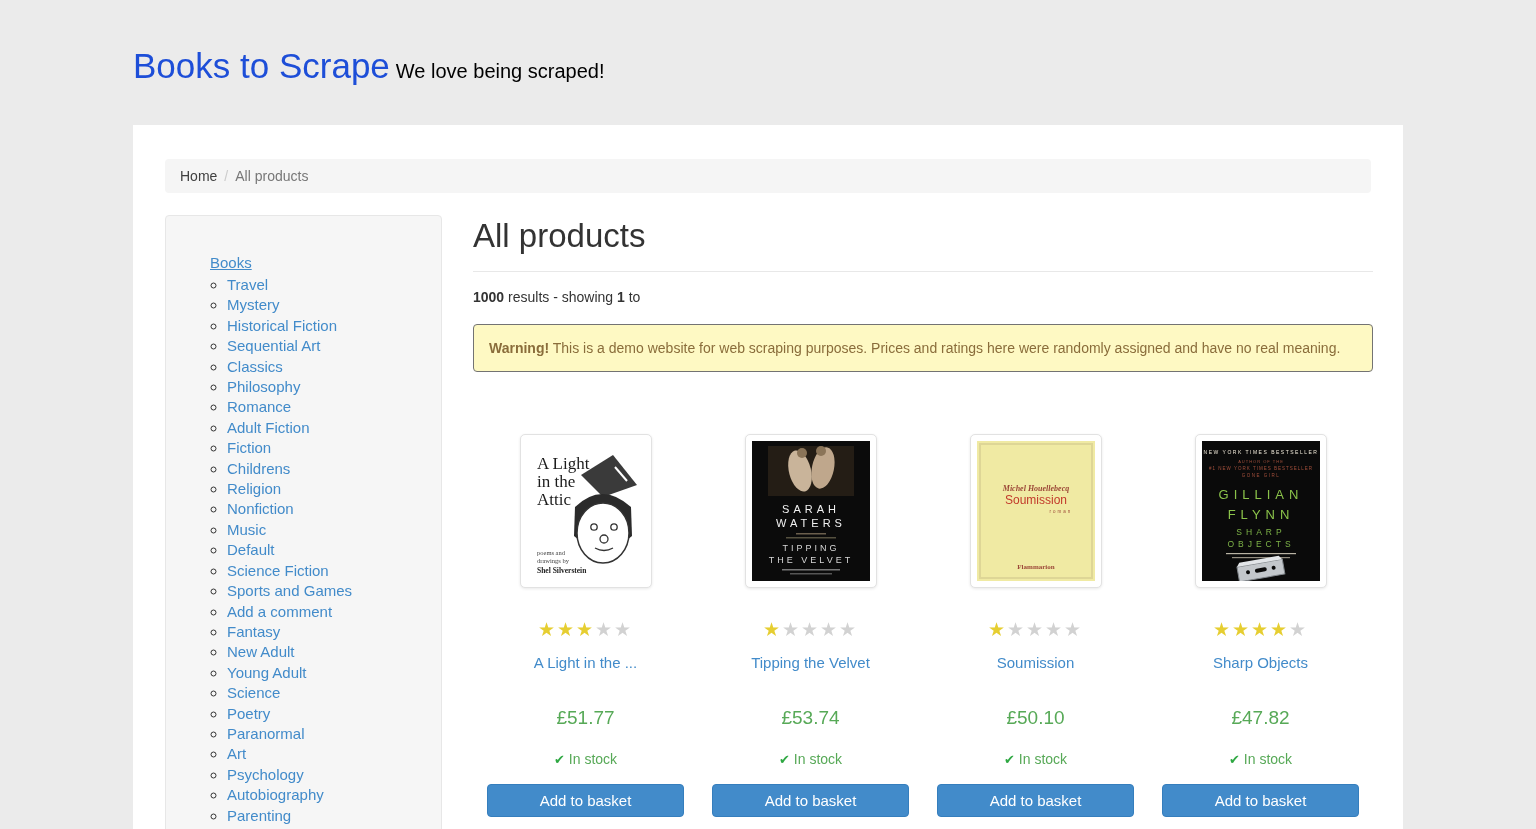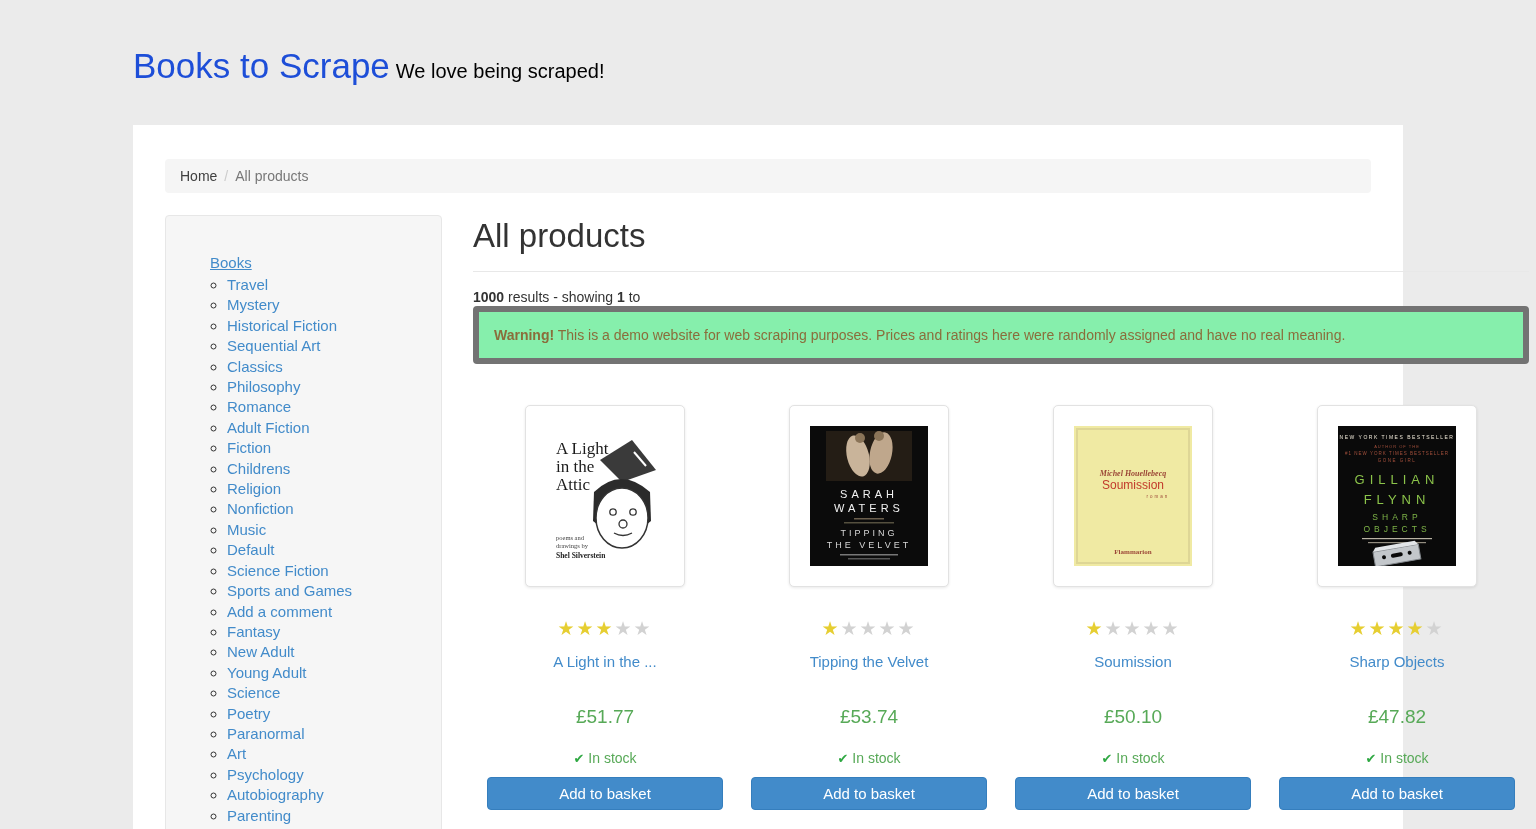--- a/index.html
+++ b/index.html
@@ -28,36 +28,36 @@
   .sidebar .books-link { display:block; margin:0 0 4px 44px;text-decoration:underline; }
   .sidebar ul { list-style:circle; margin:0; padding:0 10px 0 61px; }
   .sidebar li { line-height:20.4px; color:#333; }
 
   
   .main { flex:1; }
   .page-title { font-size:33px; font-weight:400; margin:2px 0 0; color:#333; }
   .title-rule { border:0; border-bottom:1px solid #e8e8e8; margin:16px 0 0; }
   .results-line { font-size:14px; margin-top:17px; }
   .results-line b { font-weight:bold; }
-  .warning { margin-top:1px; background:#86efac; border:6px solid #737373; color:#8a6d3b; border-radius:4px; padding:15px; font-size:14px; }
+  .warning { margin-top:19px; background:#fef9c3; border:1px solid #737373; color:#8a6d3b; border-radius:4px; padding:15px; font-size:14px; }
   .warning strong { font-weight:bold; }
 
   
   .product-grid { display:flex; margin-top:41px; }
   .product { width:25%; padding:0 14px; text-align:center; }
-  .thumbnail { display:inline-block; padding:20px; background:#fff; border:1px solid #e2e2e2; border-radius:5px; box-shadow:0 1px 3px rgba(0,0,0,0.09); }
+  .thumbnail { display:inline-block; padding:6px; background:#fff; border:1px solid #e2e2e2; border-radius:5px; box-shadow:0 1px 3px rgba(0,0,0,0.09);margin-top:21px; }
   .thumbnail svg { display:block; }
   .rating { margin-top:28px; font-size:19px; line-height:1; letter-spacing:2px; }
   .star.filled { color:#e6ce31; }
   .star.empty { color:#d2d2d2; }
   .ptitle { display:block; margin-top:15px; font-size:15px; color:#428bca; text-decoration:none; }
   .price { margin-top:36px; font-size:19px; color:#57a957; }
   .stock { margin-top:22px; font-size:14px; color:#57a957; }
   .stock .check { color:#2ea842; margin-right:4px; font-size:13px; }
-  .basket-btn { margin-top:11px; width:236px; height:33px; background:#428bca; border:1px solid #357ebd; border-radius:4px; color:#fff; font-size:15px; font-family:"Liberation Sans", sans-serif; cursor:pointer; }
+  .basket-btn { margin-top:17px; width:197px; height:33px; background:#428bca; border:1px solid #357ebd; border-radius:4px; color:#fff; font-size:15px; font-family:"Liberation Sans", sans-serif; cursor:pointer; }
 </style>
 </head>
 <body>
 
 <div class="page">
 
   <div class="header-wrap">
     <a href="#" class="brand">Books to Scrape</a><span class="tagline">We love being scraped!</span>
   </div>
 

